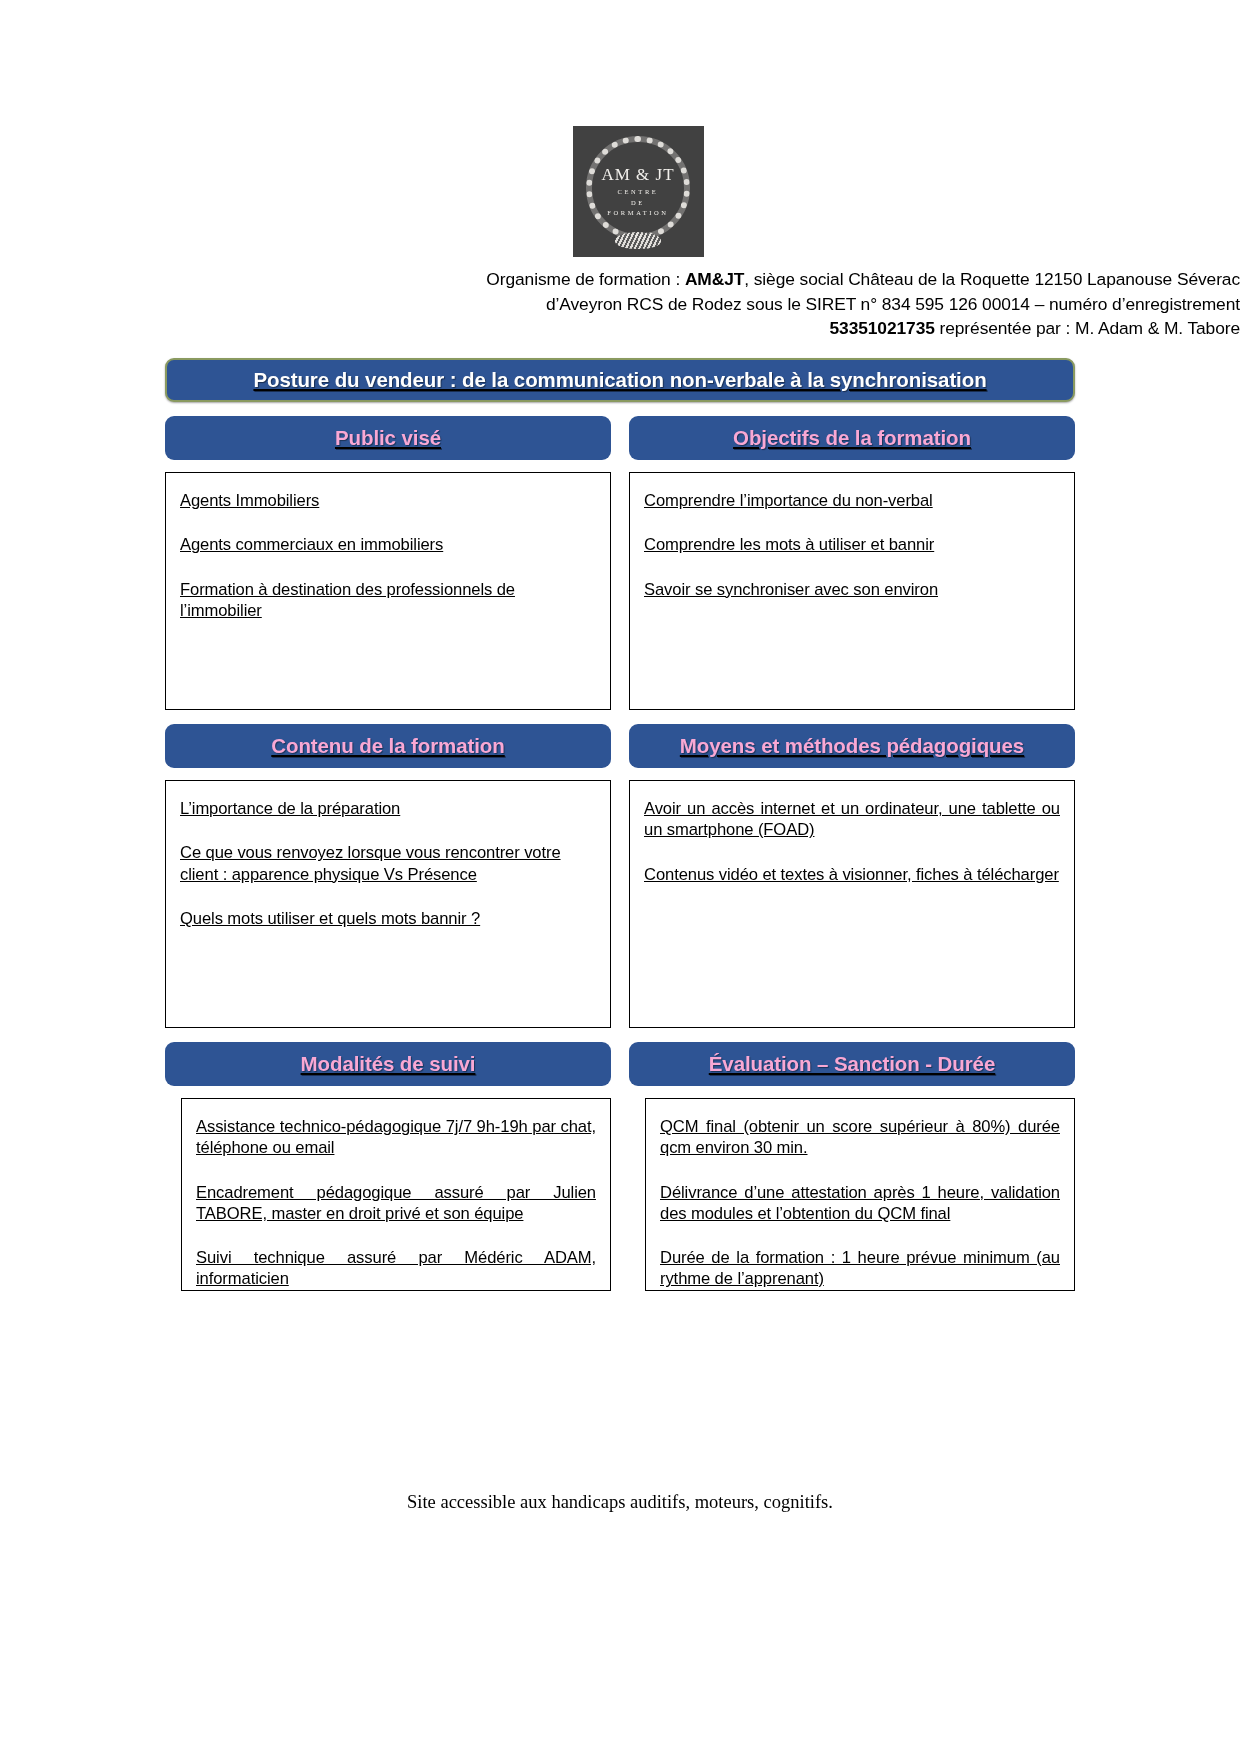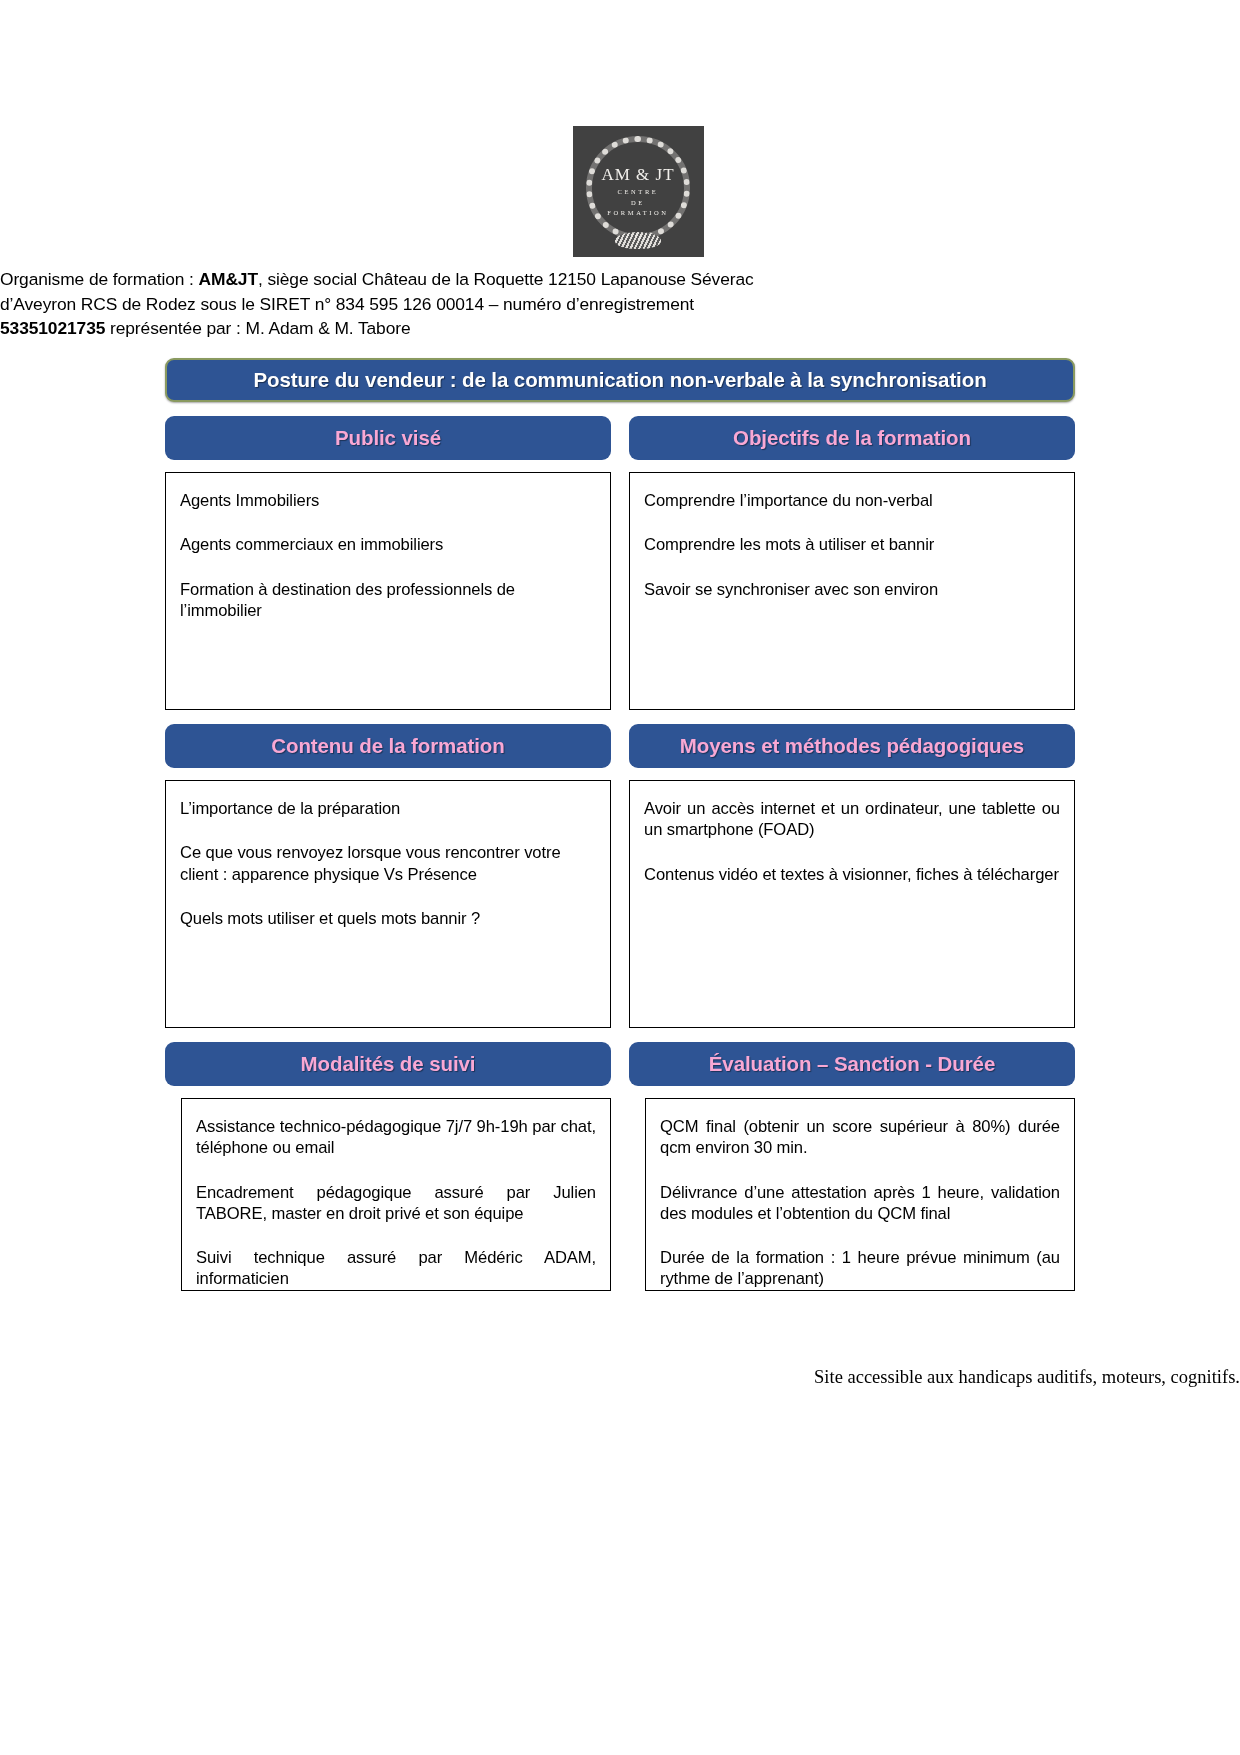--- a/index.html
+++ b/index.html
@@ -87,33 +87,34 @@
   }
   .logo-sub {
     font-size: 6.5px;
     letter-spacing: 2.6px;
     margin-top: 4px;
   }
 
   
   .org-header {
     margin-top: 10px;
-    text-align: left;
+    text-align: right;
     font-size: 17.4px;
     line-height: 1.42;
     letter-spacing: -0.1px;
   }
   .org-header b { font-weight: bold; }
 
   
   .content {
     width: 910px;
     margin: 0 auto;
     margin-top: 17px;
     position: relative;
+    text-decoration: underline;
   }
 
   
   .title-banner {
     height: 44px;
     background: #2e5494;
     border-radius: 9px;
     border: 2px solid #8a9a60;
     display: flex;
     align-items: center;
@@ -174,22 +175,22 @@
   .row3 .sec-body { height: 193px; margin-left: 16px; }
 
   .row-gap { margin-top: 14px; }
   .gap-small { margin-top: 12px; }
 
   
   .footer {
     position: absolute;
     left: 0;
     right: 0;
-    top: 1367px;
-    text-align: right;
+    top: 1492px;
+    text-align: center;
     font-family: "Liberation Serif", serif;
     font-size: 18.5px;
   }
 </style>
 </head>
 <body>
 
 <div class="page">
 
   <div class="logo-wrap">

